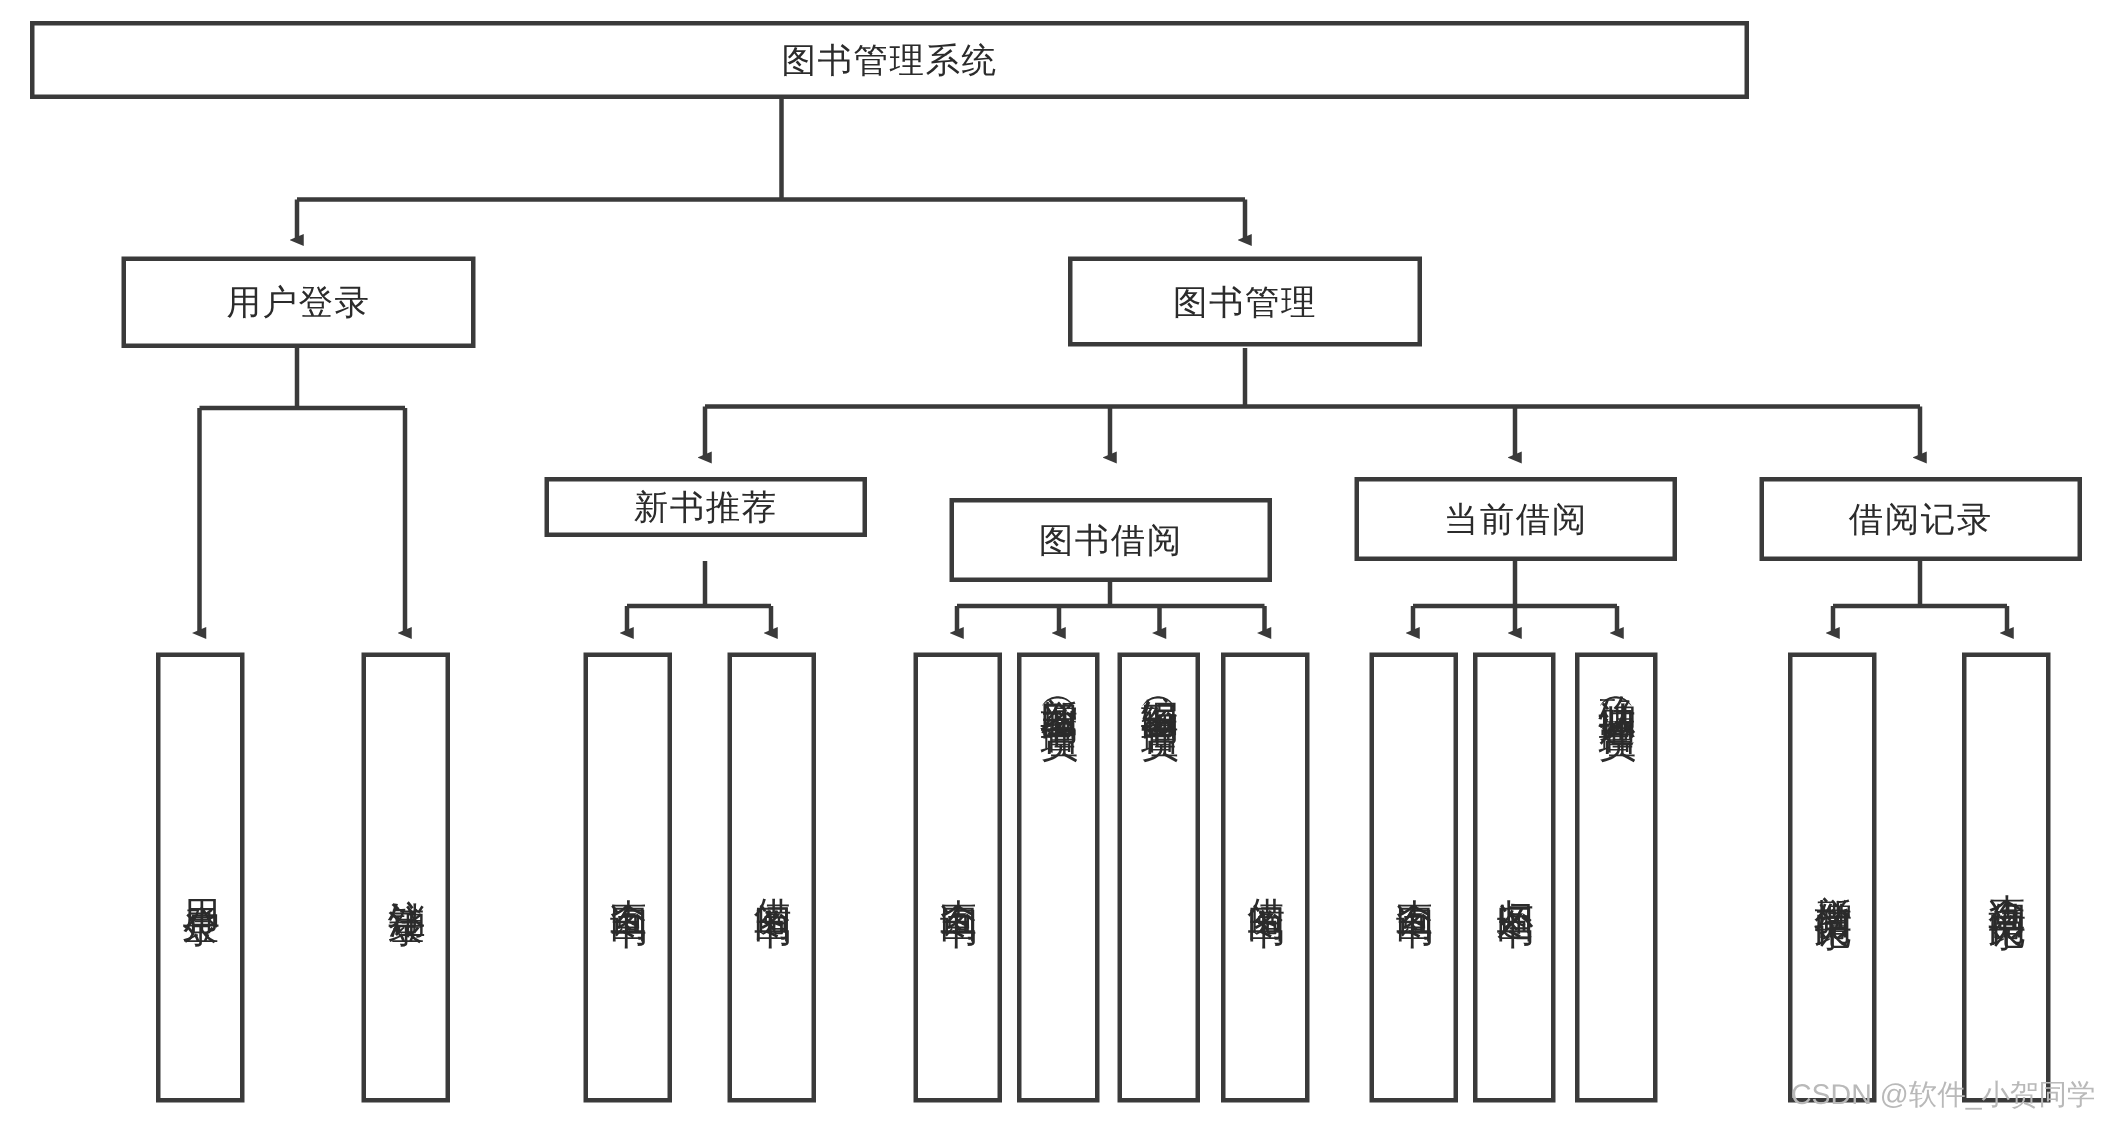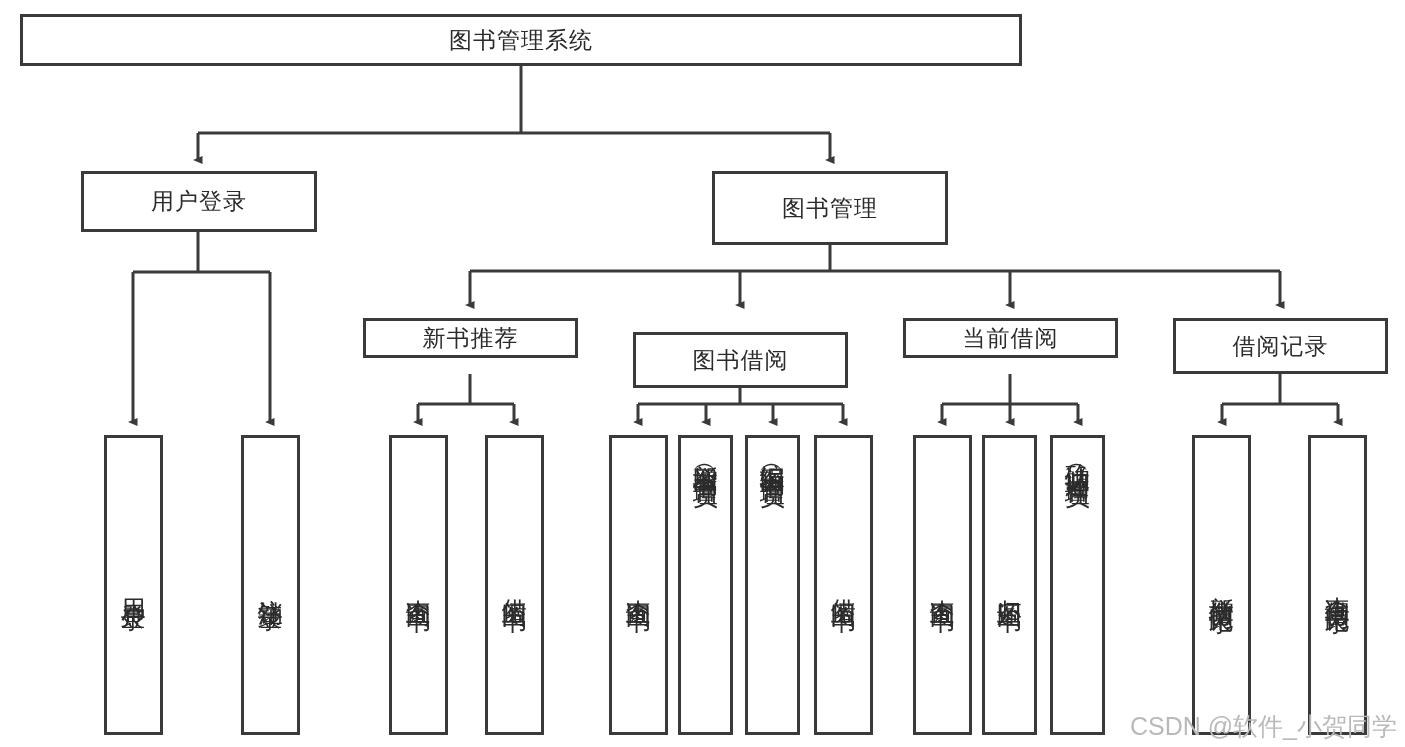--- a/index.html
+++ b/index.html
@@ -45,21 +45,21 @@
     letter-spacing:3px;
     white-space:nowrap;
   }
   
   .node.vert.mid{ align-items:center; padding-top:0; }
 
   .watermark{
     position:absolute;
     right:8px;
     bottom:4px;
-    font-size:25px;
+    font-size:19px;
     color:#b9b9b9;
     white-space:nowrap;
     user-select:none;
   }
 </style>
 </head>
 <body>
 
 <div id="canvas">
 
@@ -106,38 +106,38 @@
       <path d="M1010,404 L1010,422" marker-end="url(#arrow)"></path>
       <path d="M1078,404 L1078,422" marker-end="url(#arrow)"></path>
 
       <path d="M1280,374 L1280,404"></path>
       <path d="M1222,404 L1338,404"></path>
       <path d="M1222,404 L1222,422" marker-end="url(#arrow)"></path>
       <path d="M1338,404 L1338,422" marker-end="url(#arrow)"></path>
     </g>
   </svg>
 
-  <div class="node" style="left:20px;top:14px;width:1002px;height:52px;">
+  <div class="node" style="left:20px;top:14px;width:1146px;height:52px;">
     <span class="lbl">图书管理系统</span>
   </div>
 
   <div class="node" style="left:81px;top:171px;width:236px;height:61px;">
     <span class="lbl">用户登录</span>
   </div>
-  <div class="node" style="left:712px;top:171px;width:236px;height:74px;">
+  <div class="node" style="left:712px;top:171px;width:236px;height:60px;">
     <span class="lbl">图书管理</span>
   </div>
 
   <div class="node" style="left:363px;top:318px;width:215px;height:40px;">
     <span class="lbl">新书推荐</span>
   </div>
   <div class="node" style="left:633px;top:332px;width:215px;height:56px;">
     <span class="lbl">图书借阅</span>
   </div>
-  <div class="node" style="left:903px;top:318px;width:215px;height:40px;">
+  <div class="node" style="left:903px;top:318px;width:215px;height:56px;">
     <span class="lbl">当前借阅</span>
   </div>
   <div class="node" style="left:1173px;top:318px;width:215px;height:56px;">
     <span class="lbl">借阅记录</span>
   </div>
 
   <div class="node vert mid" style="left:104px;top:435px;width:59px;height:300px;">
     <span class="lbl">用户登录</span>
   </div>
   <div class="node vert mid" style="left:241px;top:435px;width:59px;height:300px;">

